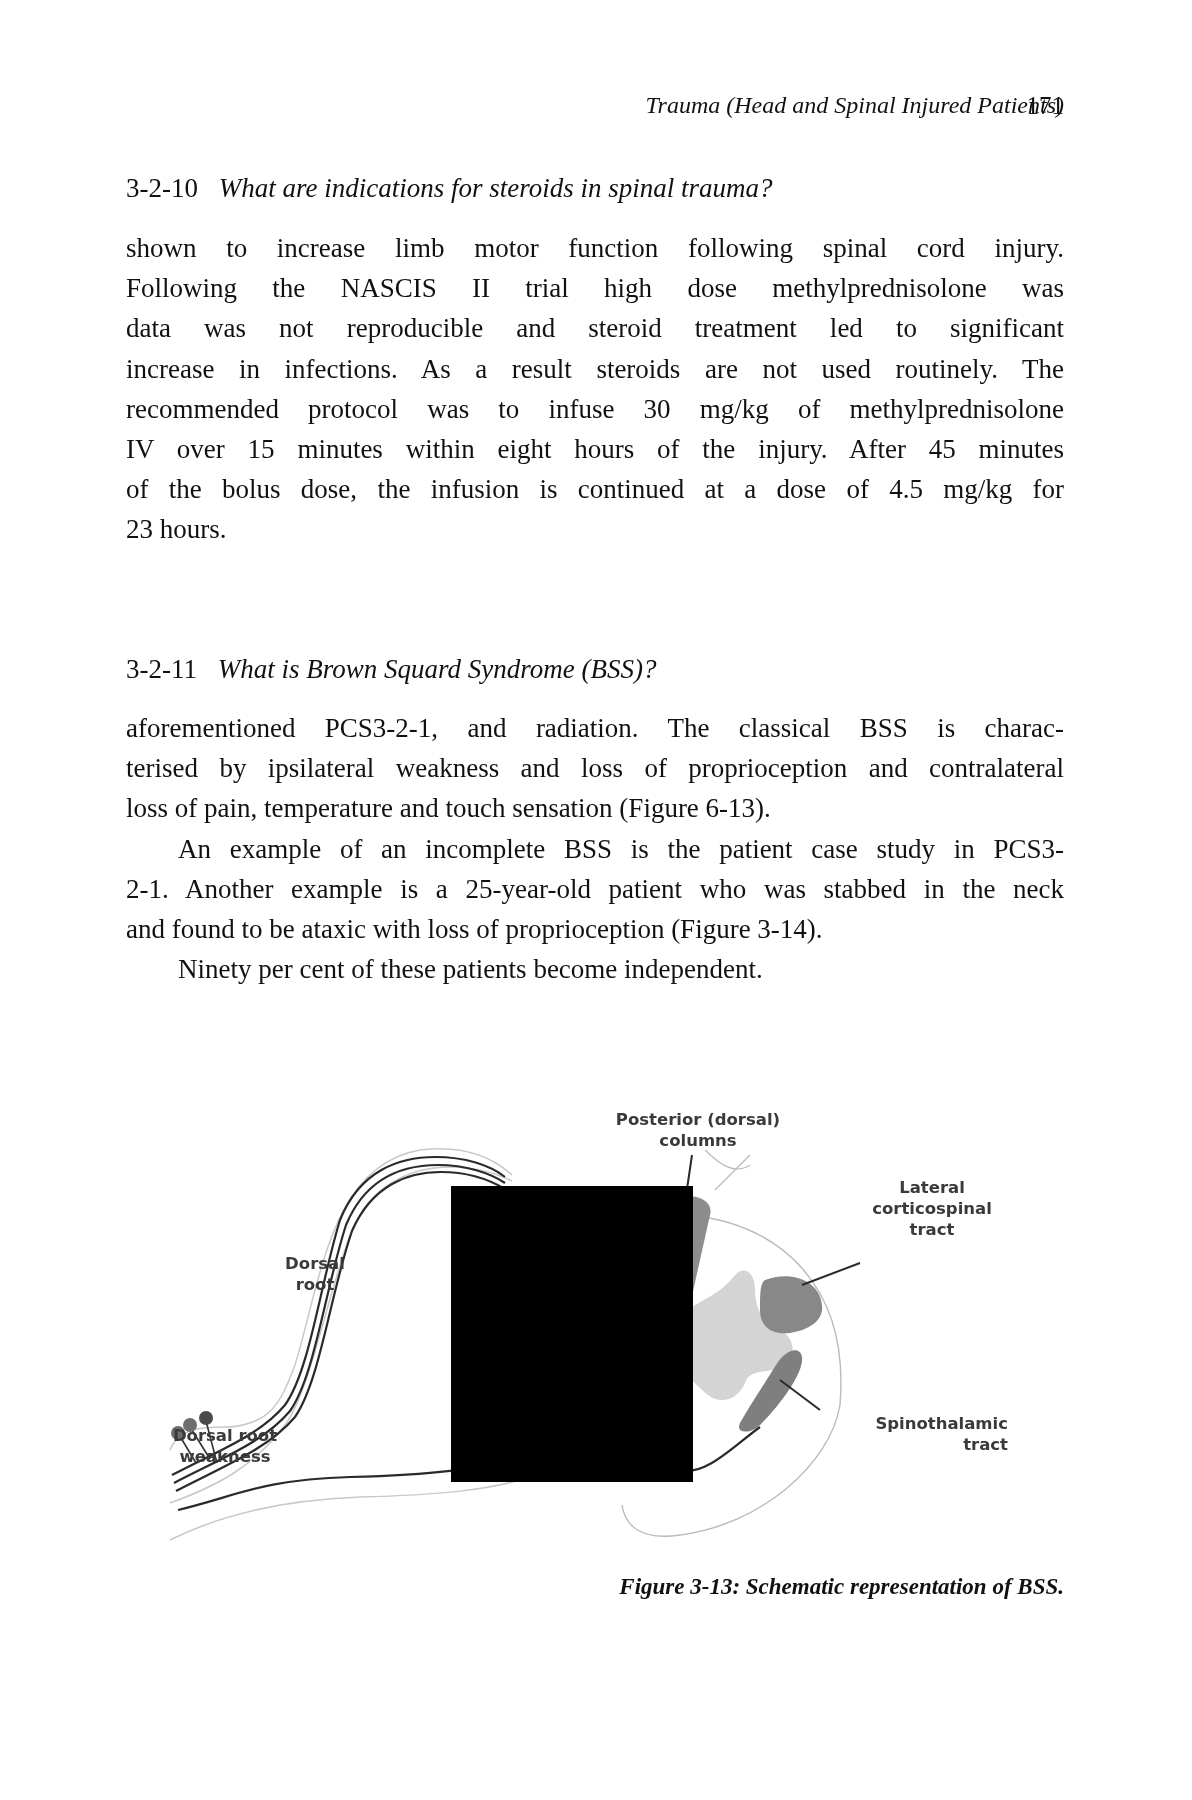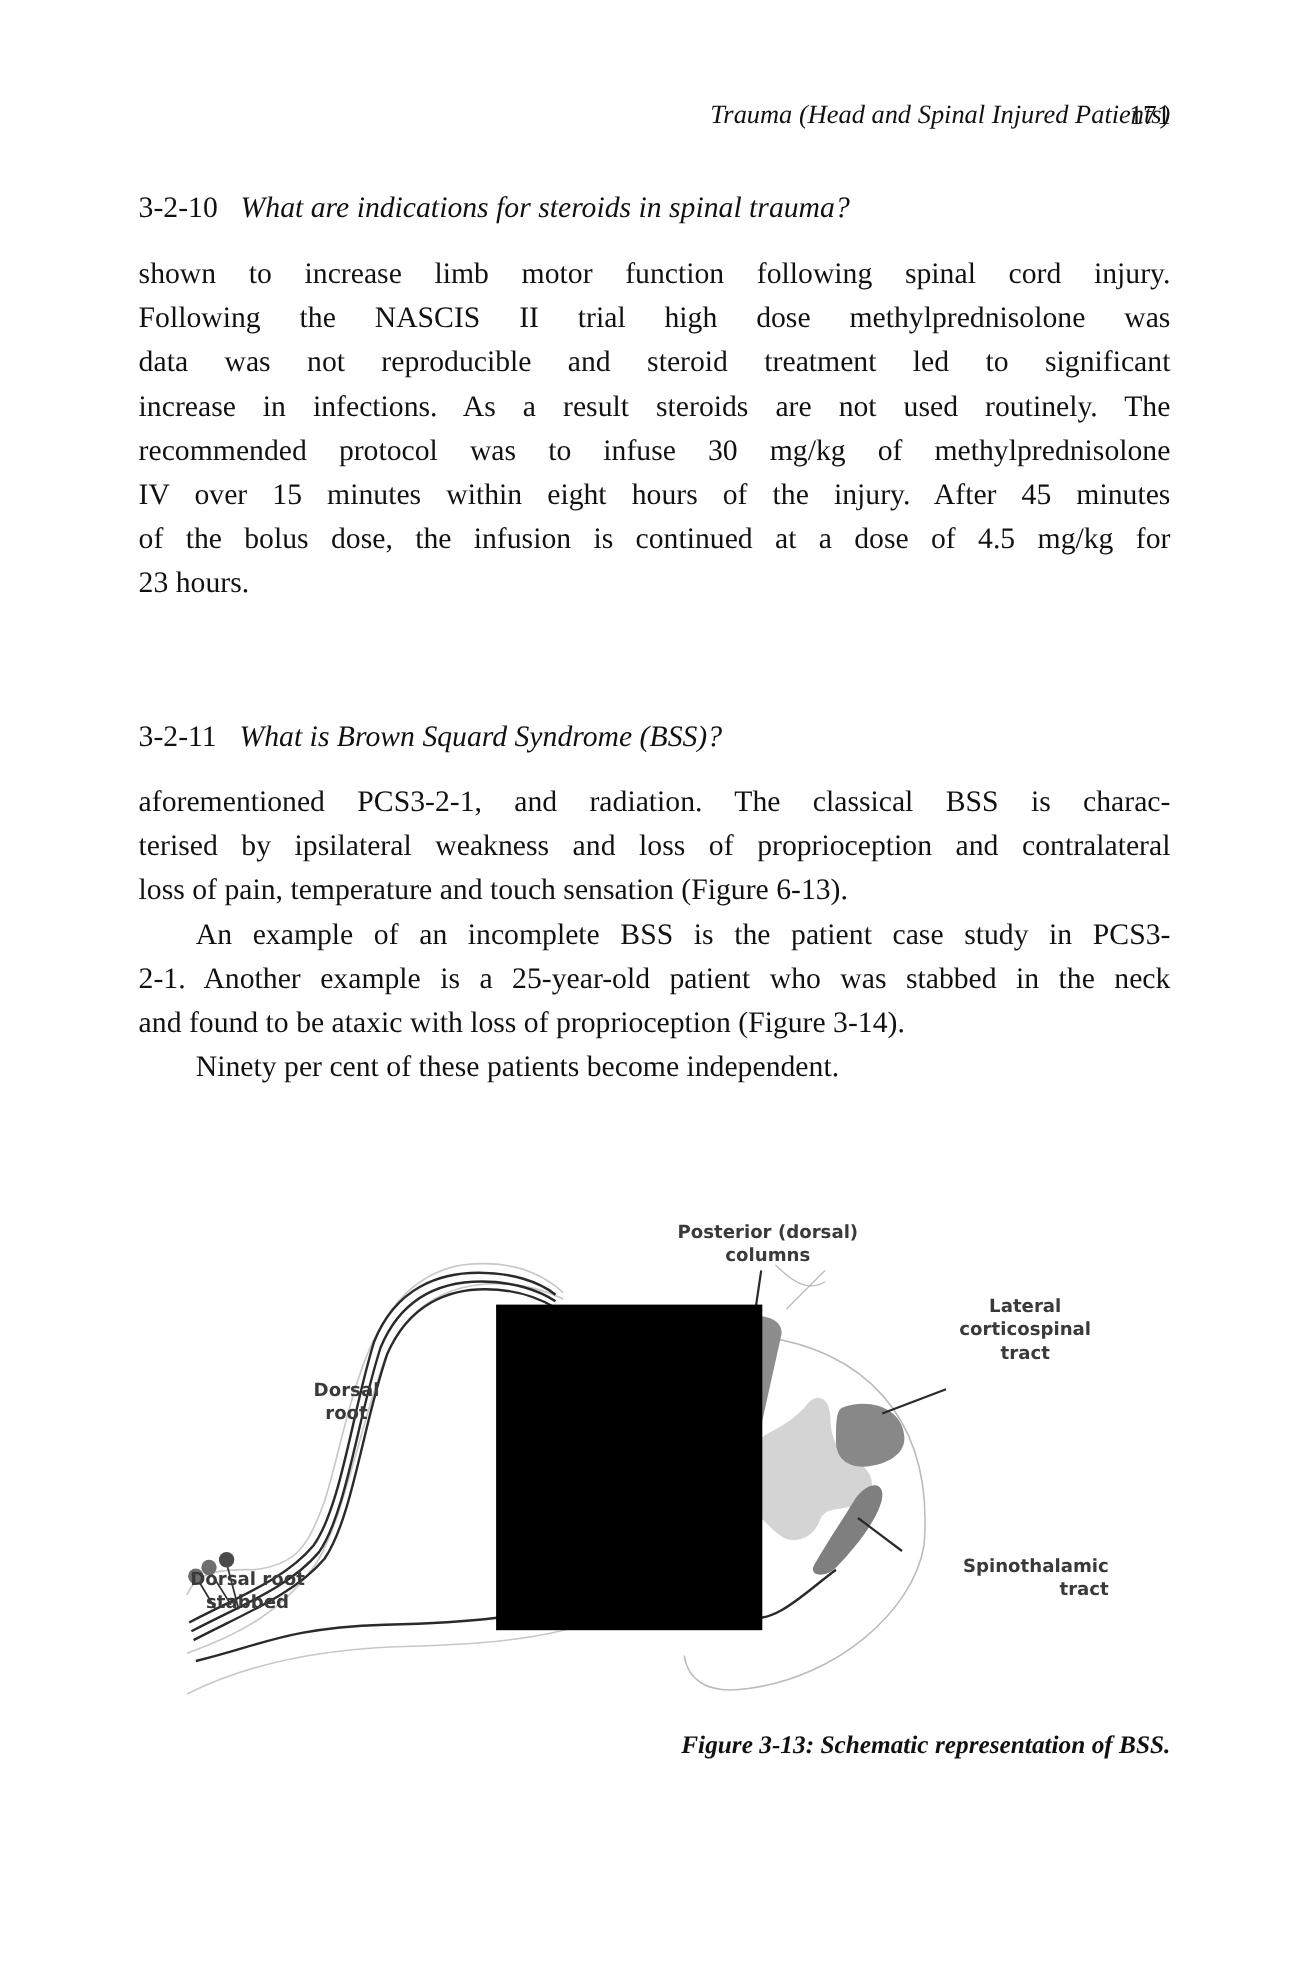--- a/index.html
+++ b/index.html
@@ -113,21 +113,21 @@
     <div>Lateral</div>
     <div>corticospinal</div>
     <div>tract</div>
   </div>
   <div class="fig-label" style="left:115px; top:148px; width:80px;">
     <div>Dorsal</div>
     <div>root</div>
   </div>
   <div class="fig-label" style="left:10px; top:300px; width:110px;margin-top:20px;">
     <div>Dorsal root</div>
-    <div>stabbed</div>
+    <div>weakness</div>
   </div>
   <div class="fig-label" style="left:708px; top:308px; width:140px;text-align:right;">
     <div>Spinothalamic</div>
     <div>tract</div>
   </div>
 </div>
 
 <div class="caption">Figure 3-13:  Schematic representation of BSS.</div>
 
 </body></html>

